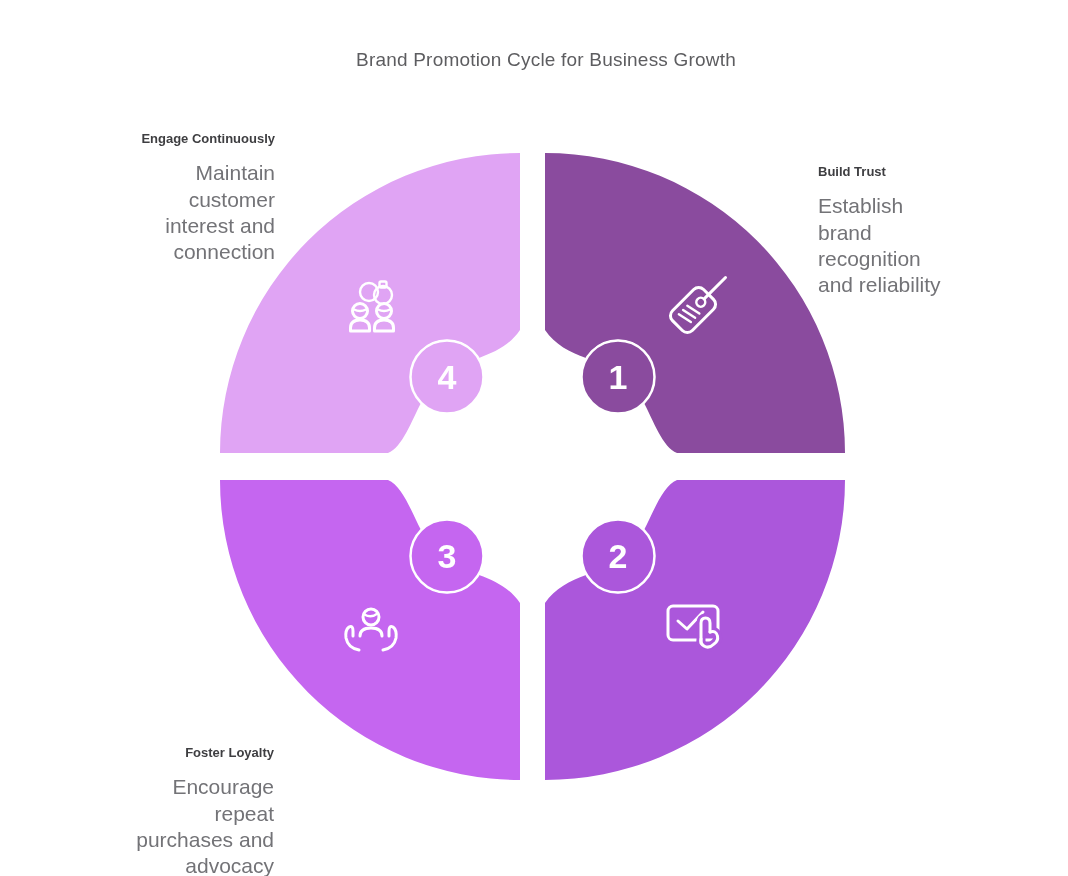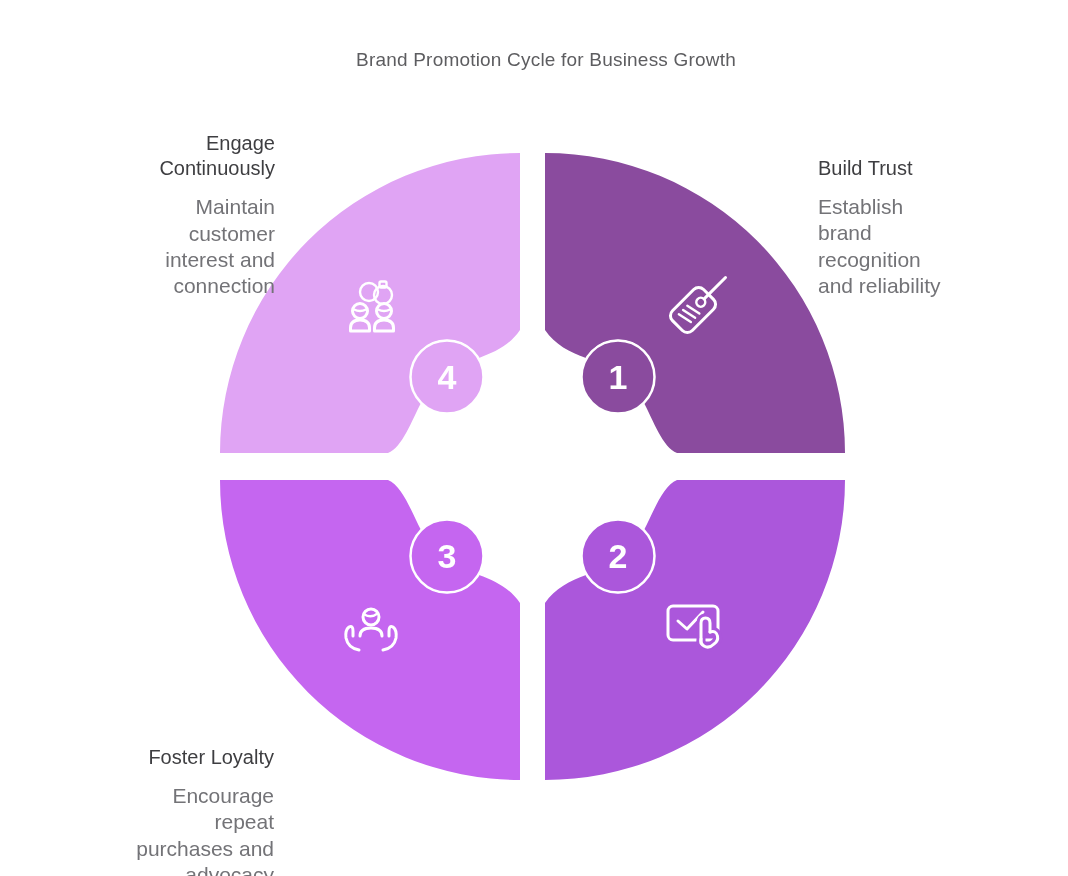--- a/index.html
+++ b/index.html
@@ -8,22 +8,22 @@
     font-family:"Liberation Sans","DejaVu Sans",sans-serif;
     padding-left:24px;
   }
   .diagram-title{
     position:absolute;left:0;right:0;top:49px;text-align:center;
     font-size:19px;font-weight:500;color:#5d5d60;letter-spacing:.2px;
   }
   .diagram-svg{position:absolute;left:0;top:0;width:1068px;height:876px;}
   .step-block{position:absolute;}
   .step-block.align-right{text-align:right;}
-  .step-block.align-left{text-align:left;}
-  .step-title{font-size:20px;font-weight:400;color:#3e3e41;line-height:1.26;}
+  .step-block.align-left{text-align:left;margin-top:8px;}
+  .step-title{font-size:13px;font-weight:700;color:#3e3e41;line-height:1.26;}
   .step-desc{font-size:21px;color:#737377;line-height:1.25;margin-top:13px;}
   .icon-stroke{fill:none;stroke:#ffffff;stroke-width:3;stroke-linecap:round;stroke-linejoin:round;}
   .icon-stroke.thin{stroke-width:2.4;}
   .badge-num{font-size:34px;font-weight:700;fill:#ffffff;text-anchor:middle;}
 </style>
 </head>
 <body>
 
 <div class="canvas">
 

